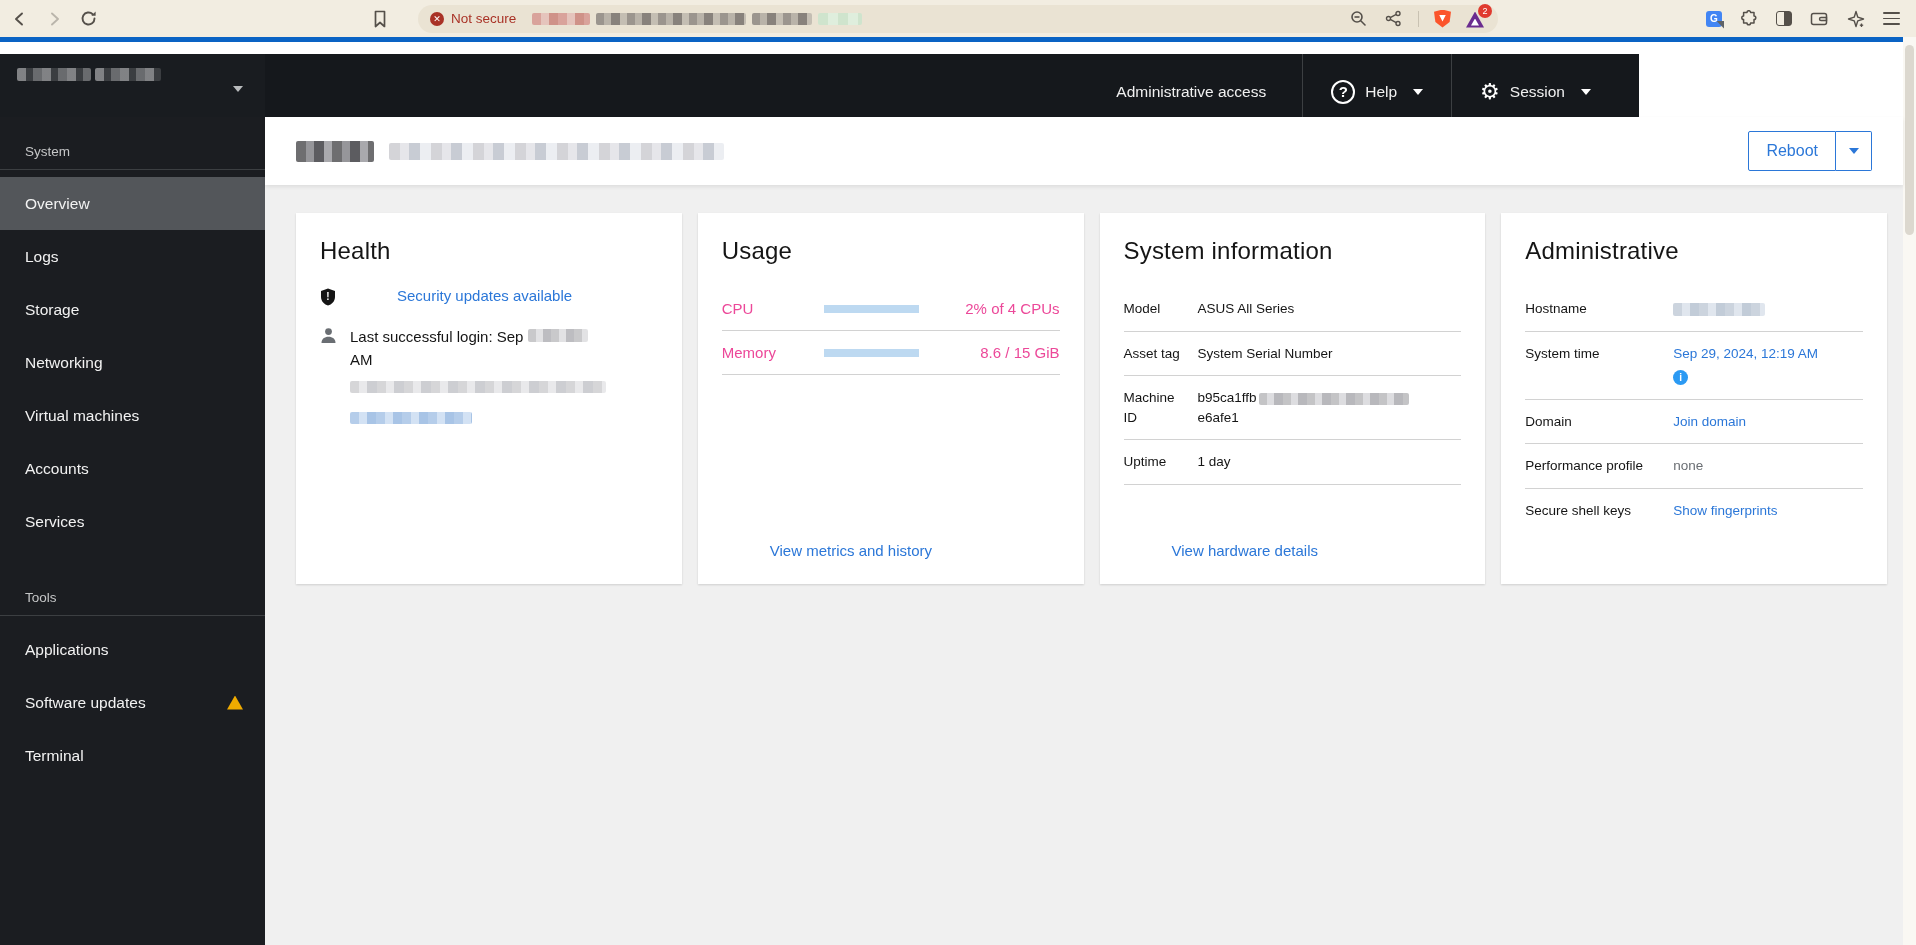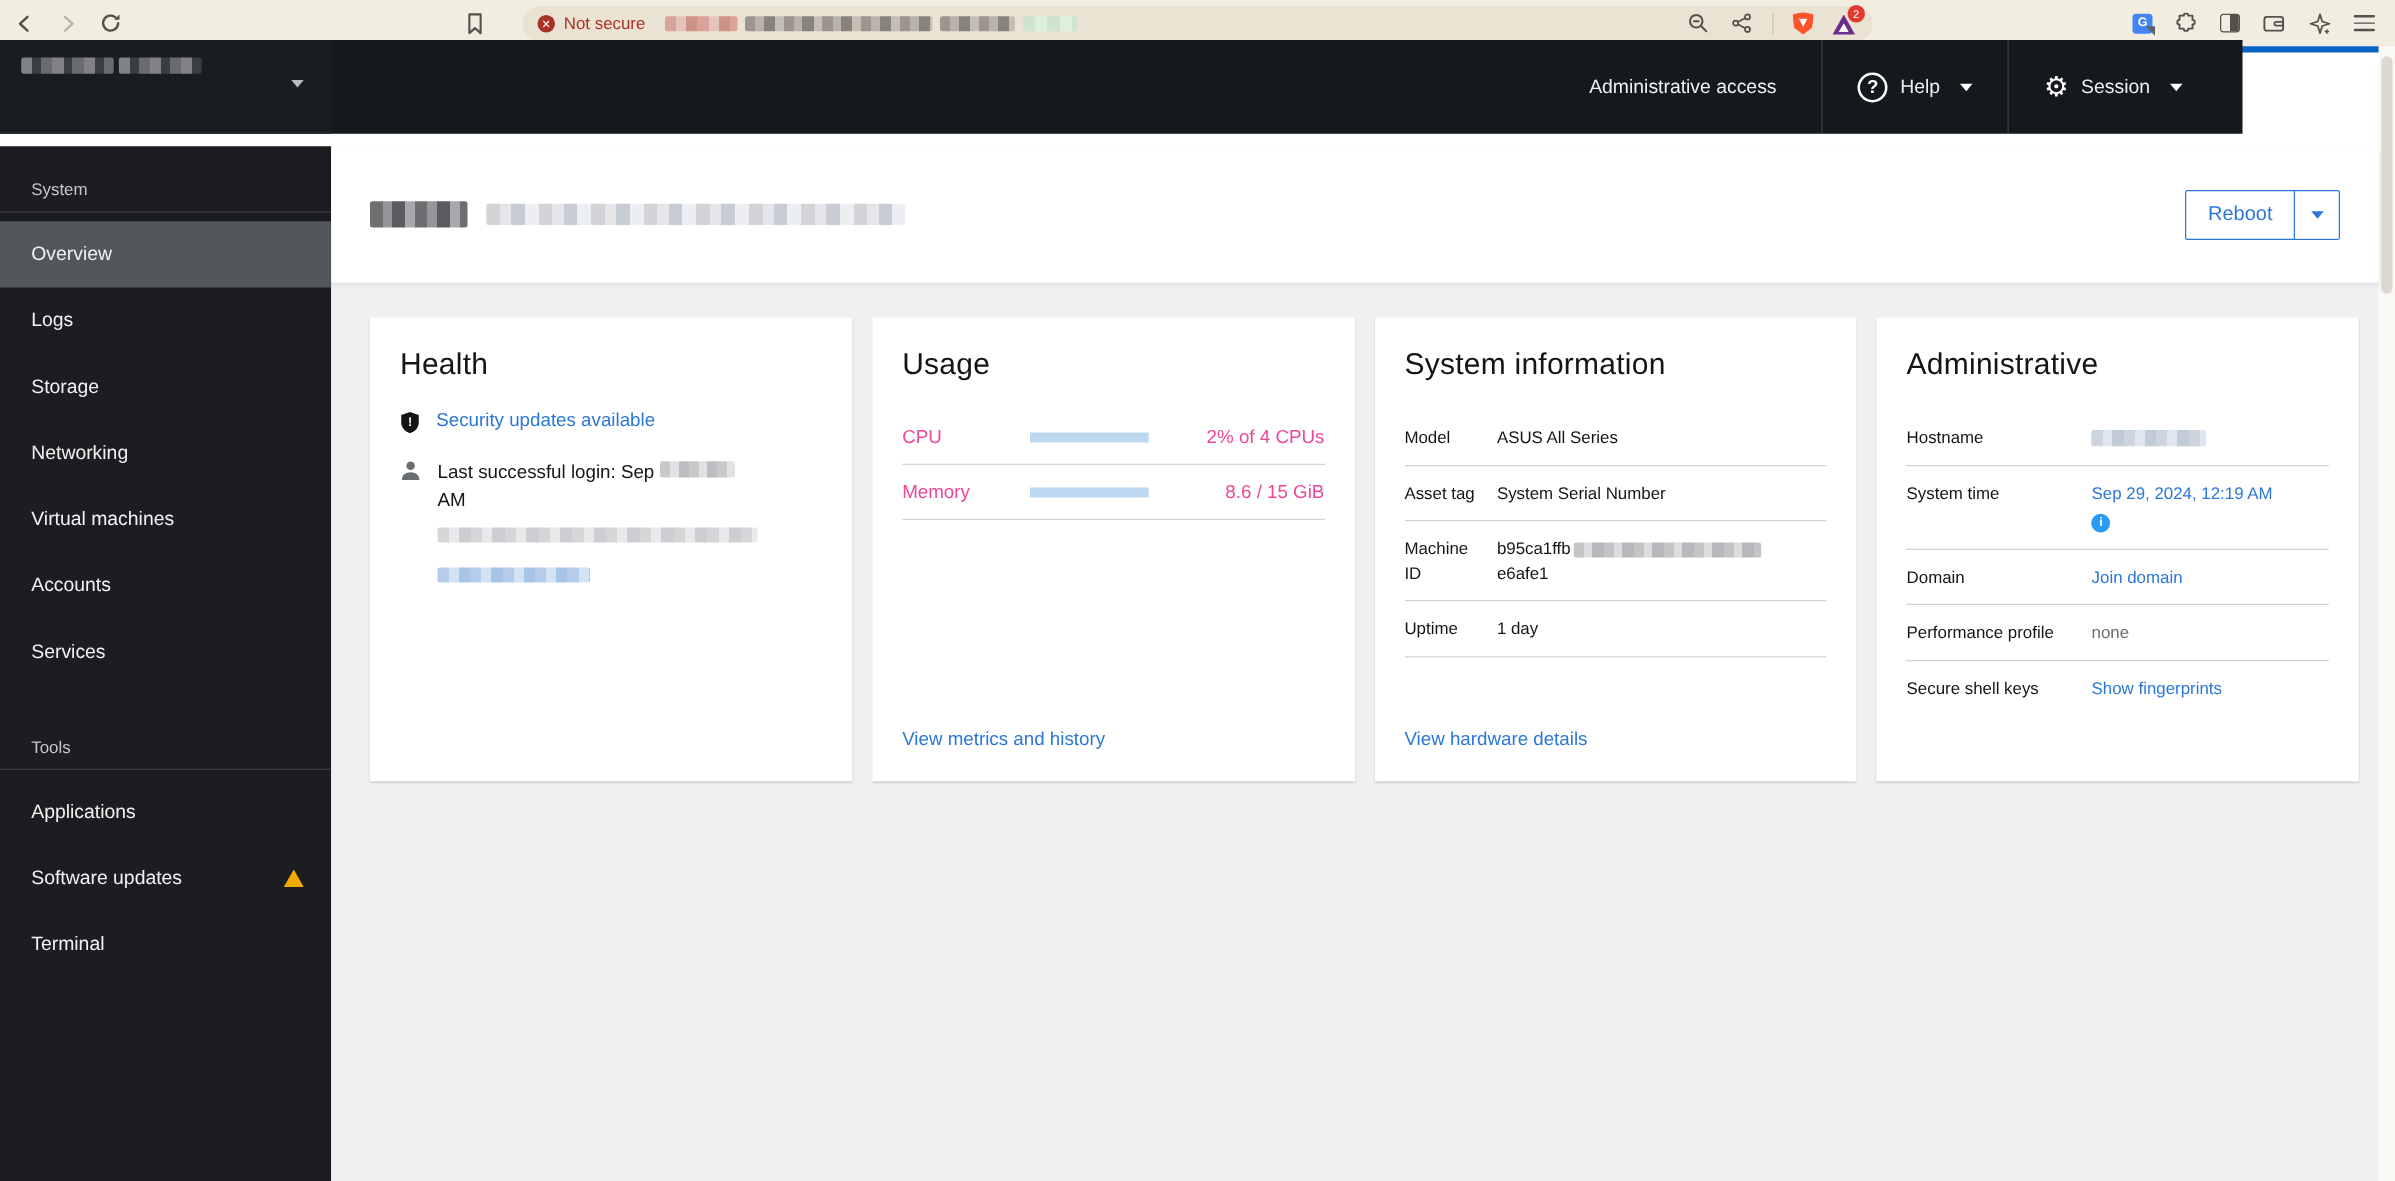--- a/index.html
+++ b/index.html
@@ -43,21 +43,21 @@
     background:#5f6368; clip-path:polygon(0 0,100% 0,100% 100%); }
   .halfsq { width:16px; height:15px; border:1.6px solid #55504a; border-radius:3px; position:relative; }
   .halfsq::after { content:""; position:absolute; right:0; top:0; width:7px; height:100%; background:#55504a; }
   .hamburger { width:17px; height:13px; display:flex; flex-direction:column; justify-content:space-between; }
   .hamburger span { height:1.8px; background:#55504a; border-radius:1px; }
 
   
   .blue-line { position:absolute; left:0; top:37px; width:1903px; height:5px; background:#0a63c4; }
 
   
-  .topband { position:absolute; left:0; top:32px; width:1794px; height:75px; display:flex; background:#15181c; }
+  .topband { position:absolute; left:0; top:54px; width:1639px; height:75px; display:flex; background:#15181c; }
   .brand { width:265px; height:75px; padding:14px 16px 0 17px; position:relative;
     background:#191c20; border-bottom:1px solid #2f3236; }
   .brand .line { height:13px; width:74px; margin-bottom:6px;
     background:repeating-linear-gradient(90deg,rgba(255,255,255,.45) 0 9px,rgba(255,255,255,.15) 9px 16px,rgba(255,255,255,.35) 16px 25px); border-radius:2px;}
   .brand .line2 { width:66px; }
   .caret { width:0; height:0; border-left:5px solid transparent; border-right:5px solid transparent;
     border-top:6px solid #b9bbbd; }
   .brand .caret { position:absolute; right:22px; top:32px; }
   .masthead { flex:1; display:flex; align-items:stretch; color:#f0f0f0; font-size:15.5px; }
   .mh-spacer { flex:1; }
@@ -85,39 +85,39 @@
   .nav-item.selected { background:#53565a; }
   .nav-item .grow { flex:1; }
   .tools-section { margin-top:42px; }
   .warn-ic { width:16px; height:14px; background:#f0ab00; clip-path:polygon(50% 0,100% 100%,0 100%);
     position:relative; display:inline-block; }
   .warn-ic::after { content:"!"; position:absolute; left:0; right:0; top:2px; text-align:center;
     font-size:9px; font-weight:bold; color:#1b1d21; }
 
   
   .main { position:absolute; left:265px; top:117px; width:1638px; height:828px; background:#f0f0f0; }
-  .page-header { height:109px; background:#fff; display:flex; align-items:center; padding:0 31px;
+  .page-header { height:68px; background:#fff; display:flex; align-items:center; padding:0 31px;
     box-shadow:0 2px 4px rgba(0,0,0,.08); position:relative; z-index:2; }
   .blur-title-dark { width:78px; height:21px; border-radius:2px;
     background:repeating-linear-gradient(90deg,#6e6e70 0 10px,#96969a 10px 18px,#5c5c60 18px 28px,#a9a9ad 28px 36px); }
   .blur-title-light { width:335px; height:17px; margin-left:15px; border-radius:2px;
     background:repeating-linear-gradient(90deg,#d4d4d8 0 11px,#e6e6ea 11px 20px,#c8ccd4 20px 31px,#eceef2 31px 42px); }
   .reboot-split { margin-left:auto; display:flex; height:40px; }
   .reboot-main { border:1px solid #2b77d8; background:#fff; color:#2b77d8; font-size:16px;
     padding:0 17px; display:flex; align-items:center; cursor:pointer; border-radius:2px 0 0 2px;
     font-family:"Liberation Sans","DejaVu Sans",sans-serif; }
   .reboot-caret { width:36px; border:1px solid #2b77d8; border-left:none; background:#fff;
     display:flex; align-items:center; justify-content:center; cursor:pointer; border-radius:0 2px 2px 0; }
   .reboot-caret .caret { border-top-color:#2b77d8; }
 
   .content { padding:28px 16px 0 31px; display:grid; grid-template-columns:repeat(4,1fr); gap:16px; }
   .card { background:#fff; height:371px; padding:24px; box-shadow:0 1px 2px rgba(3,3,3,.14);
     display:flex; flex-direction:column; }
   .card-title { font-size:24px; font-weight:500; color:#151515; margin-bottom:22px; letter-spacing:.2px; }
-  a.link { color:#2b77d8; text-decoration:none; font-size:15px; cursor:pointer; }
+  a.link { color:#2b77d8; text-decoration:none; font-size:15px; cursor:pointer;margin-left:48px; }
   .card-footer { margin-top:auto; padding-top:14px; }
 
   
   .health-row { display:flex; gap:13px; margin-bottom:20px; align-items:flex-start; }
   .health-row .txt { font-size:15px; color:#151515; line-height:1.5; }
   .shield-ic, .person-ic { flex:0 0 auto; margin-top:1px; }
   .blur-inline { width:60px; height:13px; vertical-align:baseline;
     background:repeating-linear-gradient(90deg,#c9c9cb 0 8px,#e2e2e4 8px 15px,#bdbdc1 15px 23px); }
   .blur-line-grey { width:256px; height:12px; margin-top:10px;
     background:repeating-linear-gradient(90deg,#d6d6d8 0 9px,#e9e9eb 9px 17px,#cdced2 17px 27px); }

